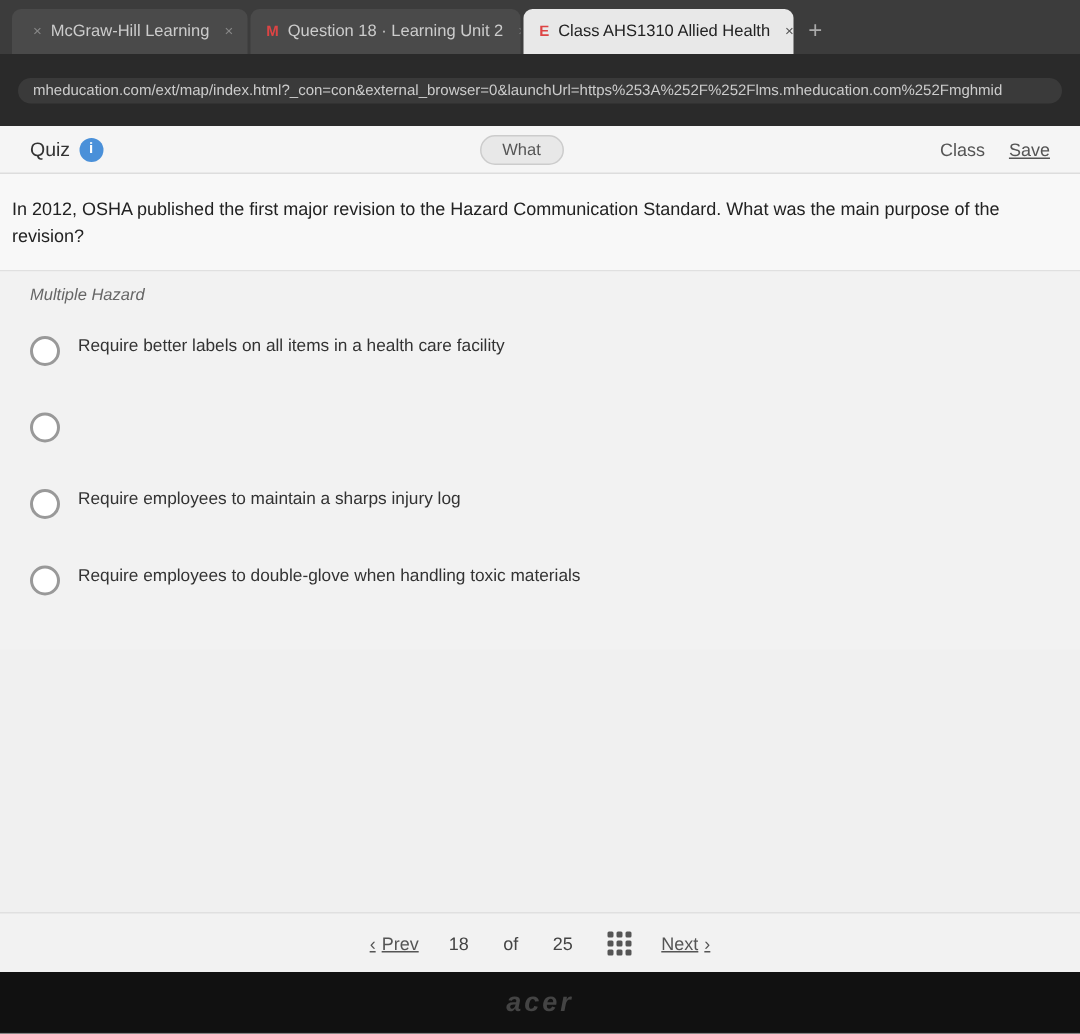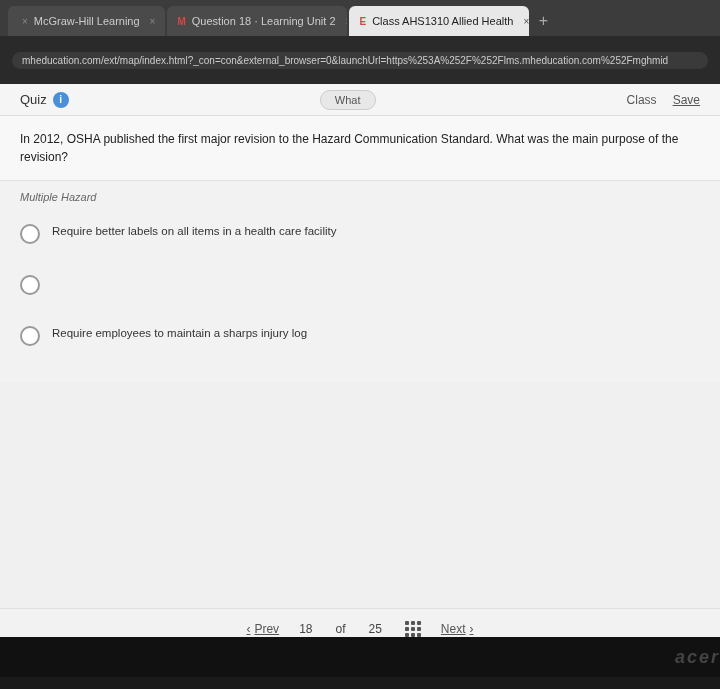--- a/index.html
+++ b/index.html
@@ -147,21 +147,21 @@
 
     .top-actions {
       display: flex;
       gap: 16px;
       font-size: 12px;
       color: #555;
     }
 
     .question-area {
       background: #f8f8f8;
-      padding: 14px 20px;
+      padding: 14px 8px;
       border-bottom: 1px solid #e0e0e0;
     }
 
     .question-text {
       font-size: 12px;
       color: #222;
       line-height: 1.5;
     }
 
     .answer-area {
@@ -247,24 +247,24 @@
       background: #555;
       border-radius: 1px;
     }
 
     
     .taskbar {
       background: #111;
       height: 40px;
       width: 100%;
       position: absolute;
-      bottom: 12px;
-      display: flex;
-      align-items: center;
-      justify-content: flex-end;
+      bottom: 1px;
+      display: flex;
+      align-items: center;
+      justify-content: center;
     }
 
     .taskbar-logo {
       color: #444;
       font-size: 18px;
       font-weight: bold;
       font-style: italic;
       letter-spacing: 2px;
     }
   </style>
@@ -325,20 +325,24 @@
 
     <div class="answer-option">
       <div class="radio-circle"></div>
     </div>
 
     <div class="answer-option">
       <div class="radio-circle"></div>
       <span class="option-text">Require employees to maintain a sharps injury log</span>
     </div>
 
+    <div class="answer-option">
+      <div class="radio-circle"></div>
+      <span class="option-text">Require employees to double-glove when handling toxic materials</span>
+    </div>
   </div>
 
 </div>
 
 <div class="nav-bar">
   <div class="nav-btn">
     <span>‹</span>
     <span>Prev</span>
   </div>
   <div class="page-info">

